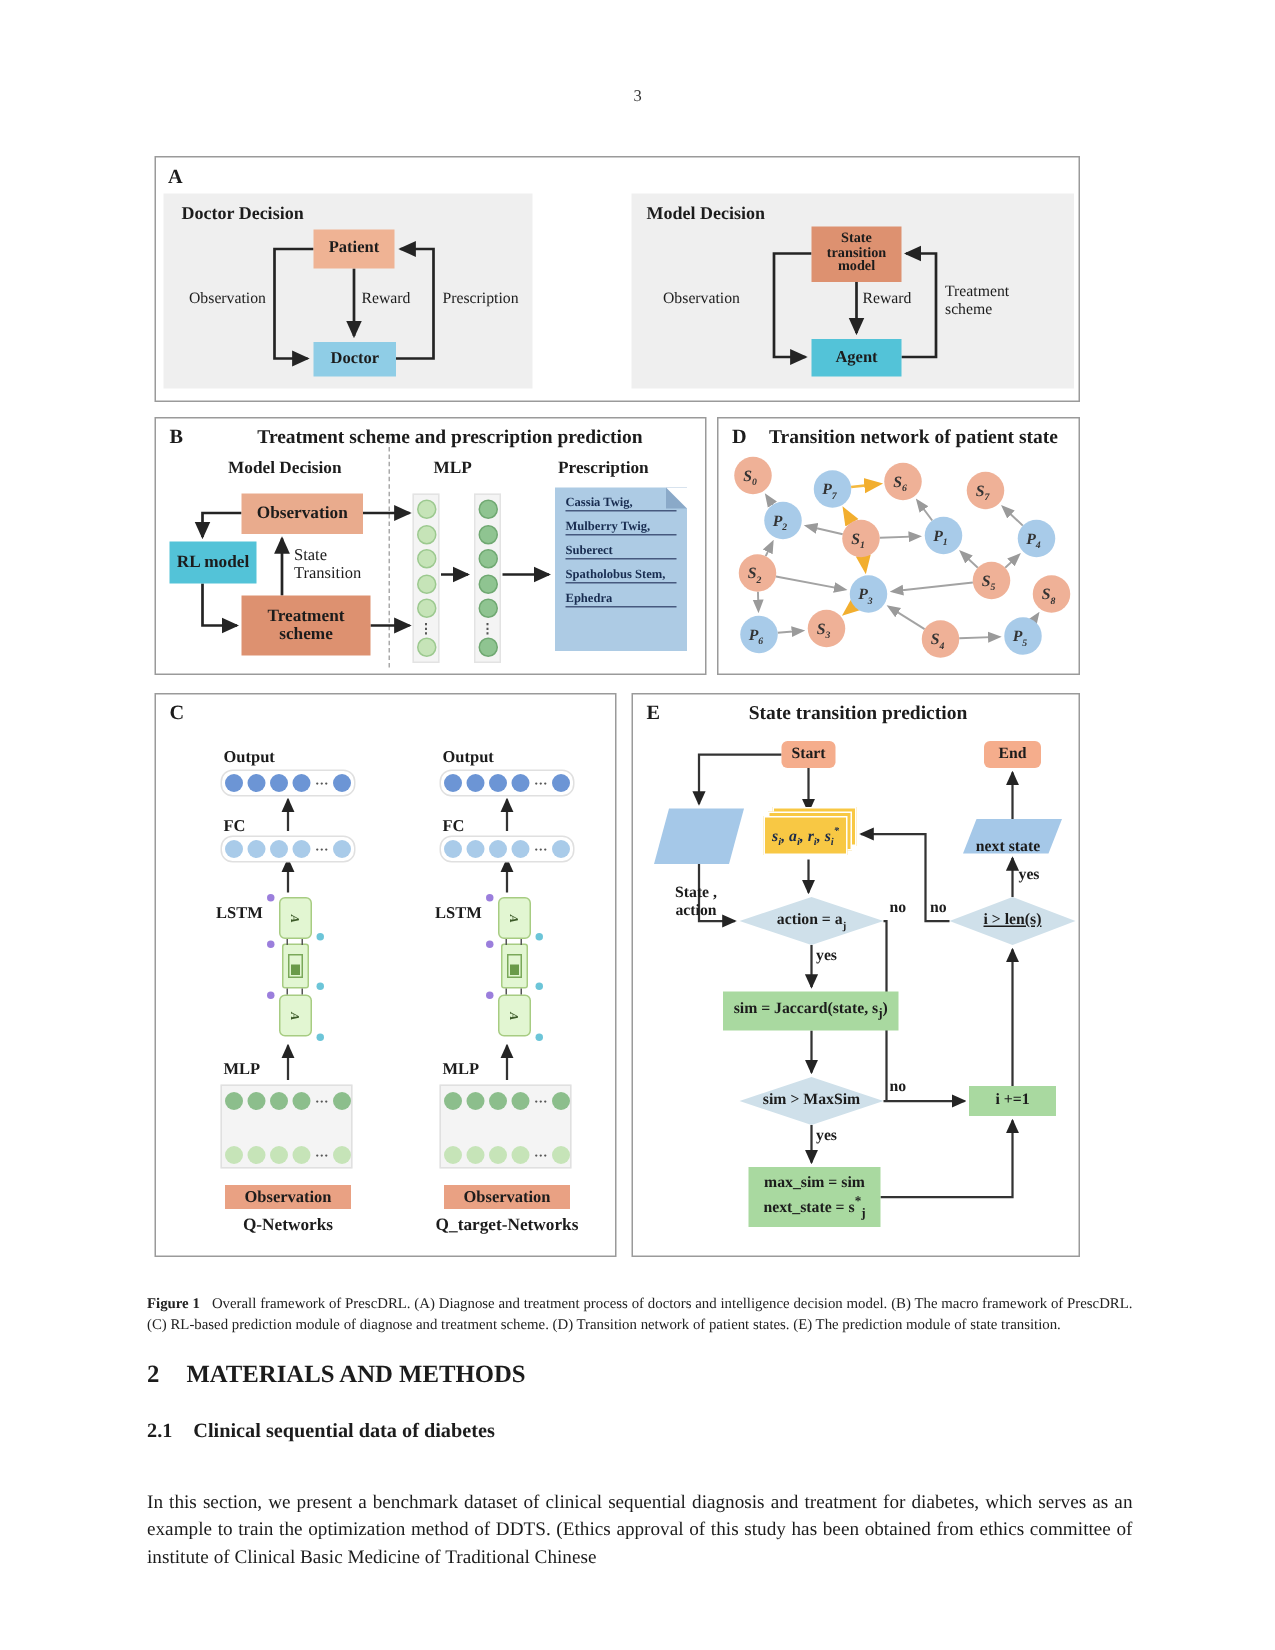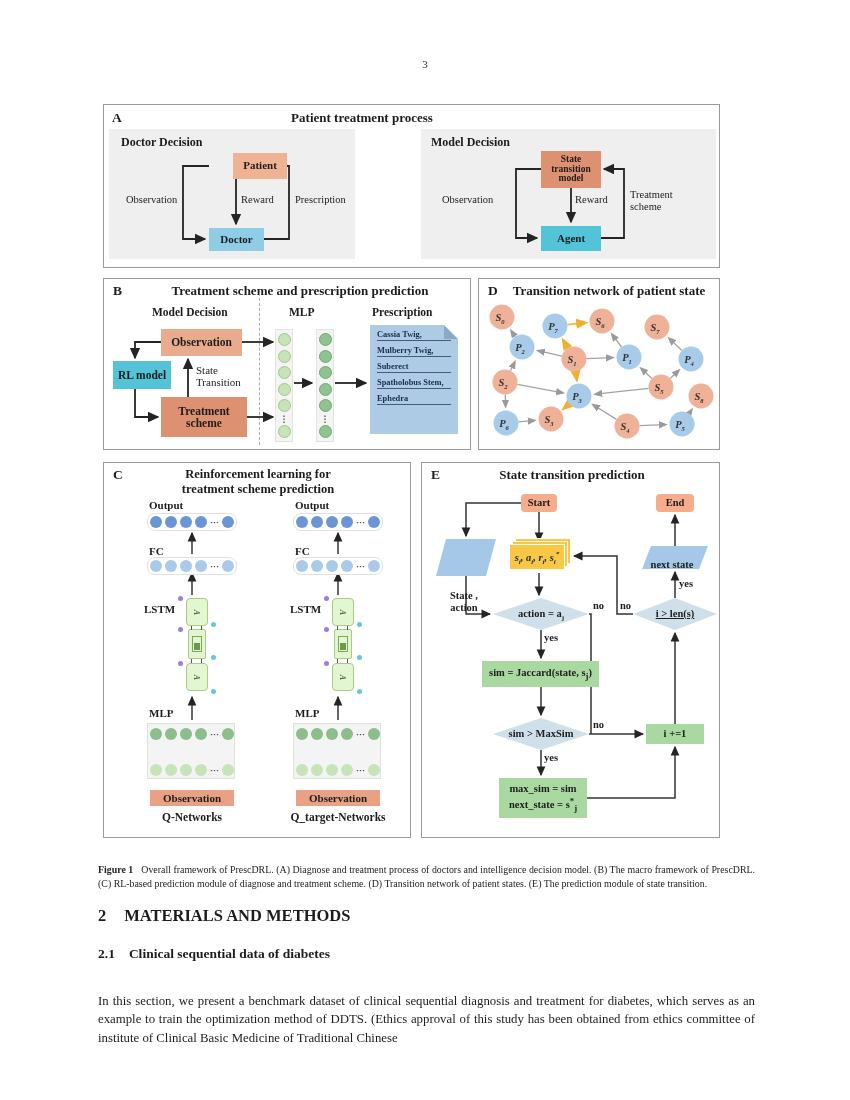--- a/index.html
+++ b/index.html
@@ -104,38 +104,37 @@
     </marker>
   </defs>
 </svg>
 
 <div class="pagenum">3</div>
 
 <div class="fig">
 
   <div class="panel" id="panelA">
     <div class="plabel" style="left:8px;top:5px;">A</div>
-    <div class="ptitle" style="left:0;width:516px;top:5px;">Patient treatment process</div>
 
     <div class="subpanel" style="left:5px;width:246px;"></div>
     <div class="subpanel" style="left:317px;width:295px;"></div>
 
     <div class="subttl" style="left:17px;top:30px;">Doctor Decision</div>
     <div class="subttl" style="left:327px;top:30px;">Model Decision</div>
 
     <svg class="lay" width="617" height="164">
       <polyline points="105,61 79,61 79,134 101,134" fill="none" stroke="#242424" stroke-width="1.8" marker-end="url(#mb)"></polyline>
       <polyline points="132,74 132,119" fill="none" stroke="#242424" stroke-width="1.8" marker-end="url(#mb)"></polyline>
       <polyline points="160,134 185,134 185,61 163,61" fill="none" stroke="#242424" stroke-width="1.8" marker-end="url(#mb)"></polyline>
       <polyline points="437,64 412,64 412,133 433,133" fill="none" stroke="#242424" stroke-width="1.8" marker-end="url(#mb)"></polyline>
       <polyline points="467,83 467,117" fill="none" stroke="#242424" stroke-width="1.8" marker-end="url(#mb)"></polyline>
       <polyline points="497,133 520,133 520,64 500,64" fill="none" stroke="#242424" stroke-width="1.8" marker-end="url(#mb)"></polyline>
     </svg>
 
-    <div class="boxA" style="left:105px;top:48px;width:54px;height:26px;background:#efb394;margin-left:24px;">Patient</div>
+    <div class="boxA" style="left:105px;top:48px;width:54px;height:26px;background:#efb394;">Patient</div>
     <div class="boxA" style="left:105px;top:123px;width:55px;height:23px;background:#8fcde6;">Doctor</div>
     <div class="lbl" style="left:22px;top:89px;">Observation</div>
     <div class="lbl" style="left:137px;top:89px;">Reward</div>
     <div class="lbl" style="left:191px;top:89px;">Prescription</div>
 
     <div class="boxA" style="left:437px;top:46px;width:60px;height:37px;background:#dd9170;font-size:9.5px;">
       <span><span>State</span><br>
             <span>transition</span><br>
             <span>model</span></span>
     </div>
@@ -260,24 +259,20 @@
         <text x="70" y="143.5" text-anchor="middle" class="nodelabel"><tspan>S</tspan><tspan dy="3" font-size="6.5">3</tspan></text>
         <circle cx="148" cy="147" r="12.5" fill="#efb197"></circle>
         <text x="146" y="150.5" text-anchor="middle" class="nodelabel"><tspan>S</tspan><tspan dy="3" font-size="6.5">4</tspan></text>
         <circle cx="203" cy="145" r="12.5" fill="#a8cbe9"></circle>
         <text x="201" y="148.5" text-anchor="middle" class="nodelabel"><tspan>P</tspan><tspan dy="3" font-size="6.5">5</tspan></text>
       </svg>
   </div>
 
   <div class="panel" id="panelC">
     <div class="plabel" style="left:9px;top:4px;">C</div>
-    <div class="ptitle" style="left:20px;top:4px;width:268px;font-size:12.5px;">
-      <span>Reinforcement learning for</span><br>
-      <span>treatment scheme prediction</span>
-    </div>
 
     <svg class="lay" width="308" height="376">
       <polyline points="88,91 88,70" fill="none" stroke="#333" stroke-width="1.5" marker-end="url(#mb)"></polyline>
       <polyline points="88,132 88,110" fill="none" stroke="#333" stroke-width="1.5" marker-end="url(#mb)"></polyline>
       <polyline points="88,257 88,234" fill="none" stroke="#333" stroke-width="1.5" marker-end="url(#mb)"></polyline>
       <polyline points="88,298 88,281" fill="none" stroke="#333" stroke-width="1.5" marker-end="url(#mb)"></polyline>
       <polyline points="234,91 234,70" fill="none" stroke="#333" stroke-width="1.5" marker-end="url(#mb)"></polyline>
       <polyline points="234,132 234,110" fill="none" stroke="#333" stroke-width="1.5" marker-end="url(#mb)"></polyline>
       <polyline points="234,257 234,234" fill="none" stroke="#333" stroke-width="1.5" marker-end="url(#mb)"></polyline>
       <polyline points="234,298 234,281" fill="none" stroke="#333" stroke-width="1.5" marker-end="url(#mb)"></polyline>

